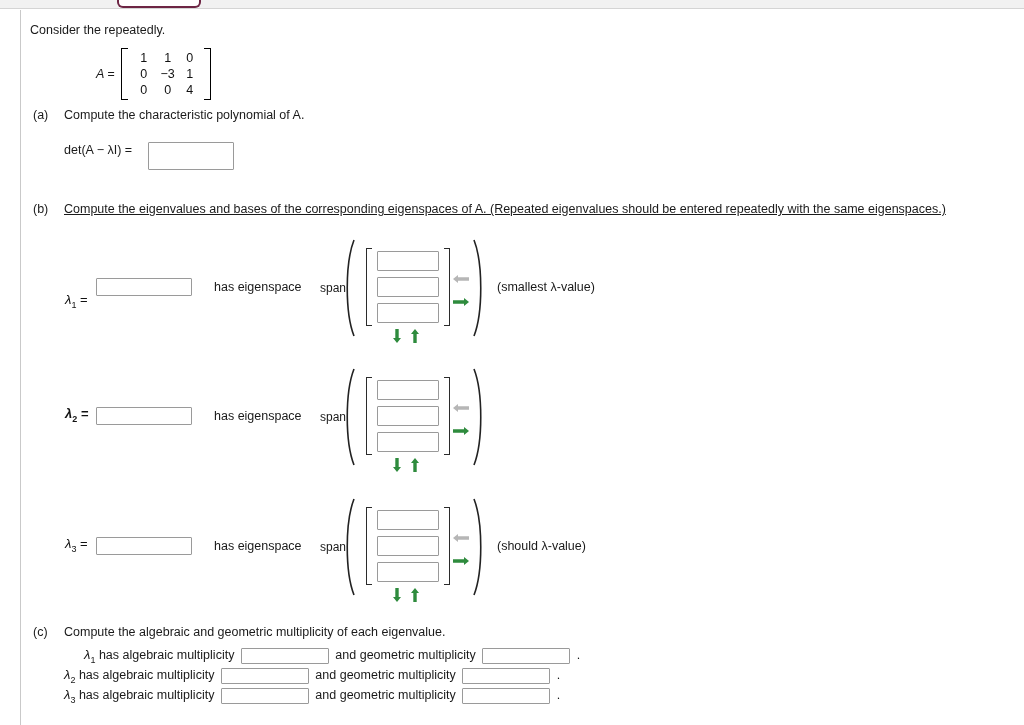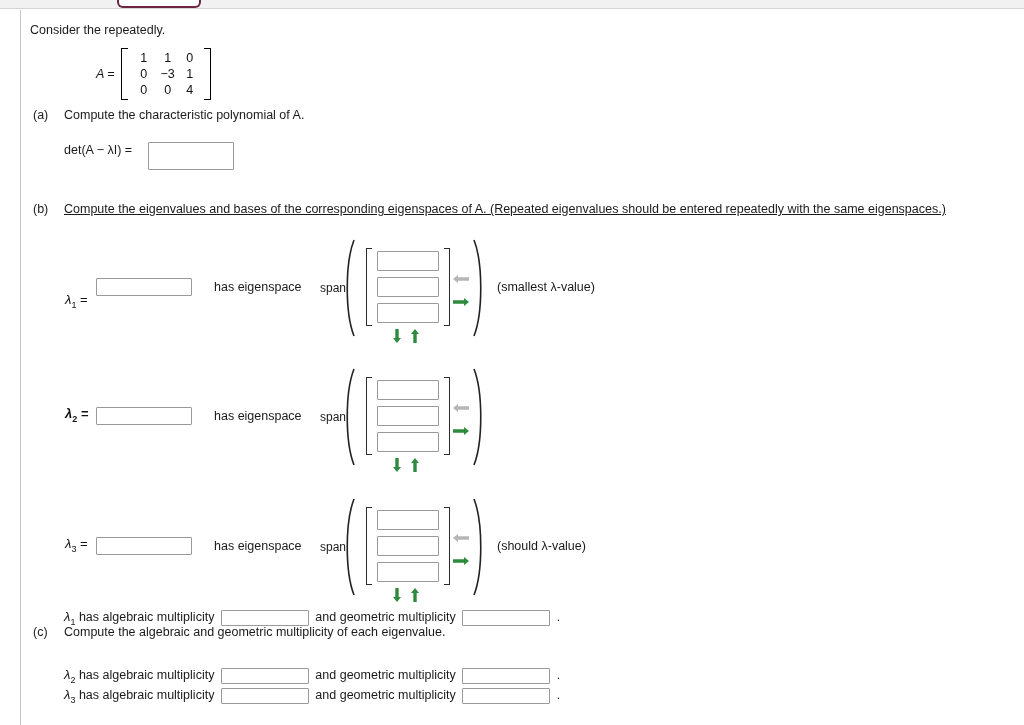--- a/index.html
+++ b/index.html
@@ -350,21 +350,21 @@
           <path d="M4 2 C13 25, 13 75, 4 98" stroke="#222" stroke-width="1.6" fill="none"></path>
         </svg>
     </div>
 
     <div class="paren-note" style="left:497px; top:50px;">(should λ-value)</div>
   </div>
 
   <div class="lbl-para" style="left:33px; top:615px;">(c)</div>
   <div class="lbl-para" style="left:64px; top:615px;">Compute the algebraic and geometric multiplicity of each eigenvalue.</div>
 
-  <div class="c-row" style="top:599px;">
+  <div class="c-row" style="top:637px;margin-left:20px;">
     <span class="lamc"><span>λ</span><sub>1</sub></span>
     <span>has algebraic multiplicity</span>
     <input class="inp mult" value="" style="">
     <span>and geometric multiplicity</span>
     <input class="inp mult" value="" style="">
     <span>.</span>
   </div>
 
   <div class="c-row" style="top:657px;">
     <span class="lamc"><span>λ</span><sub>2</sub></span>

